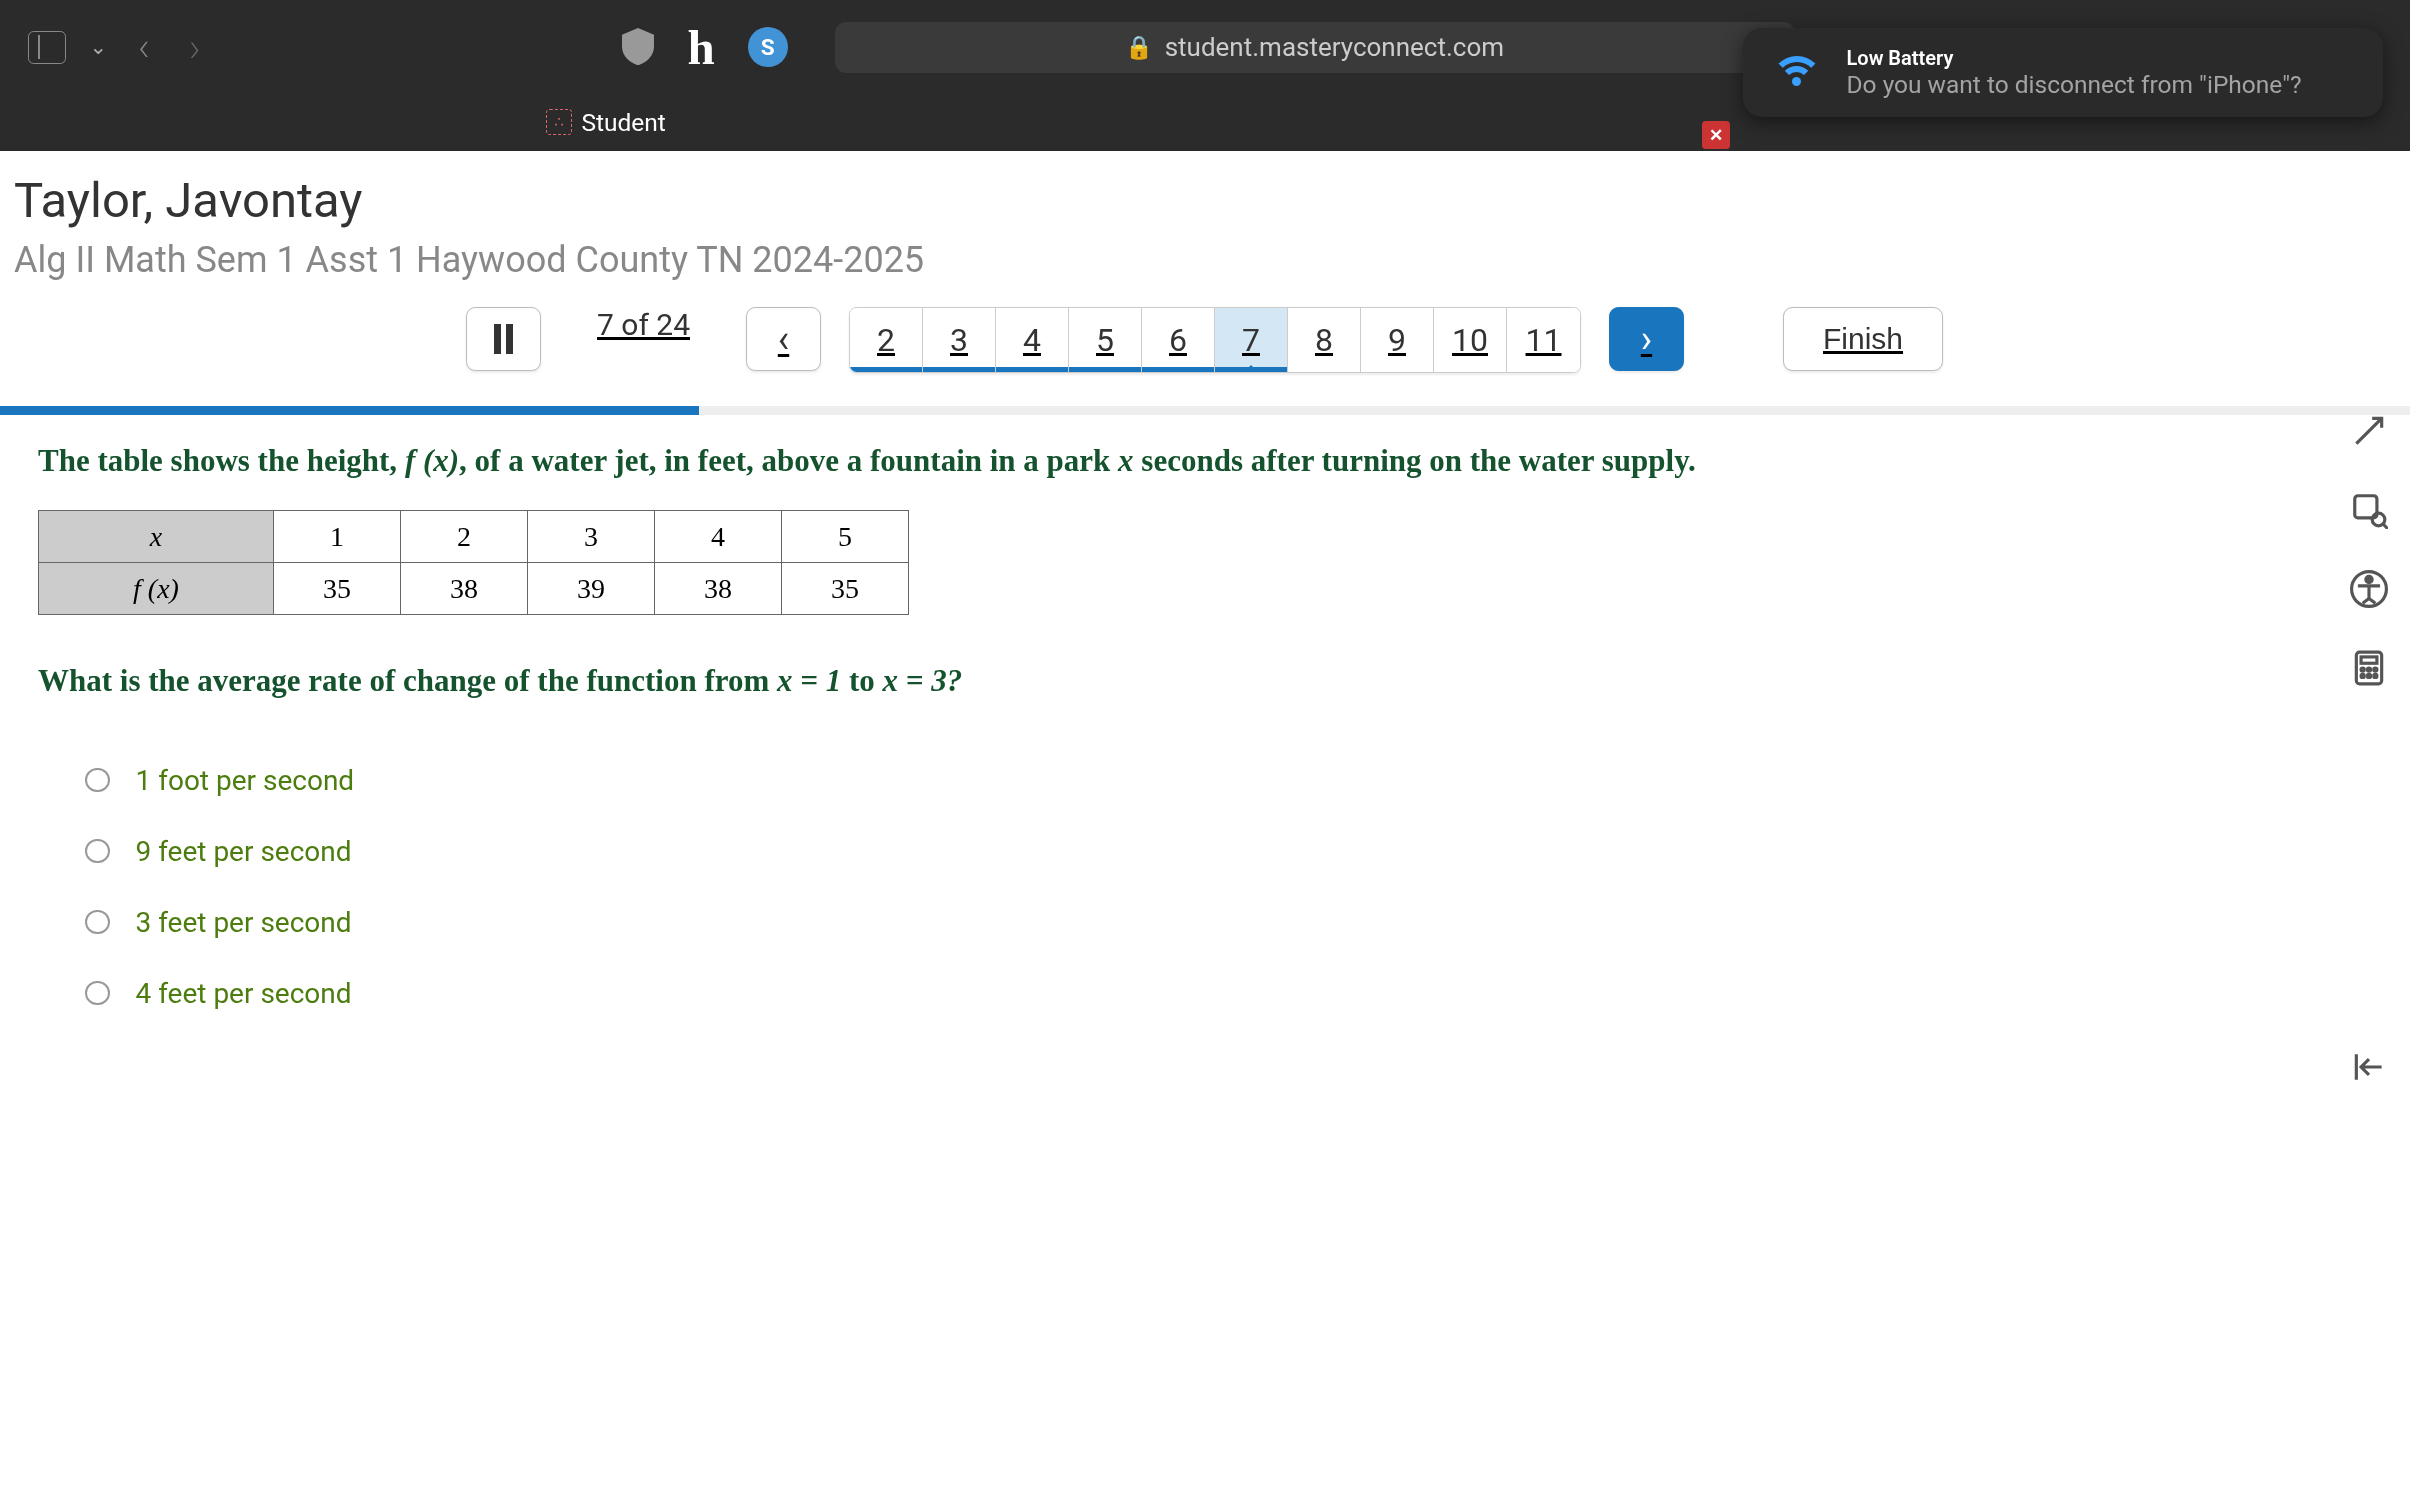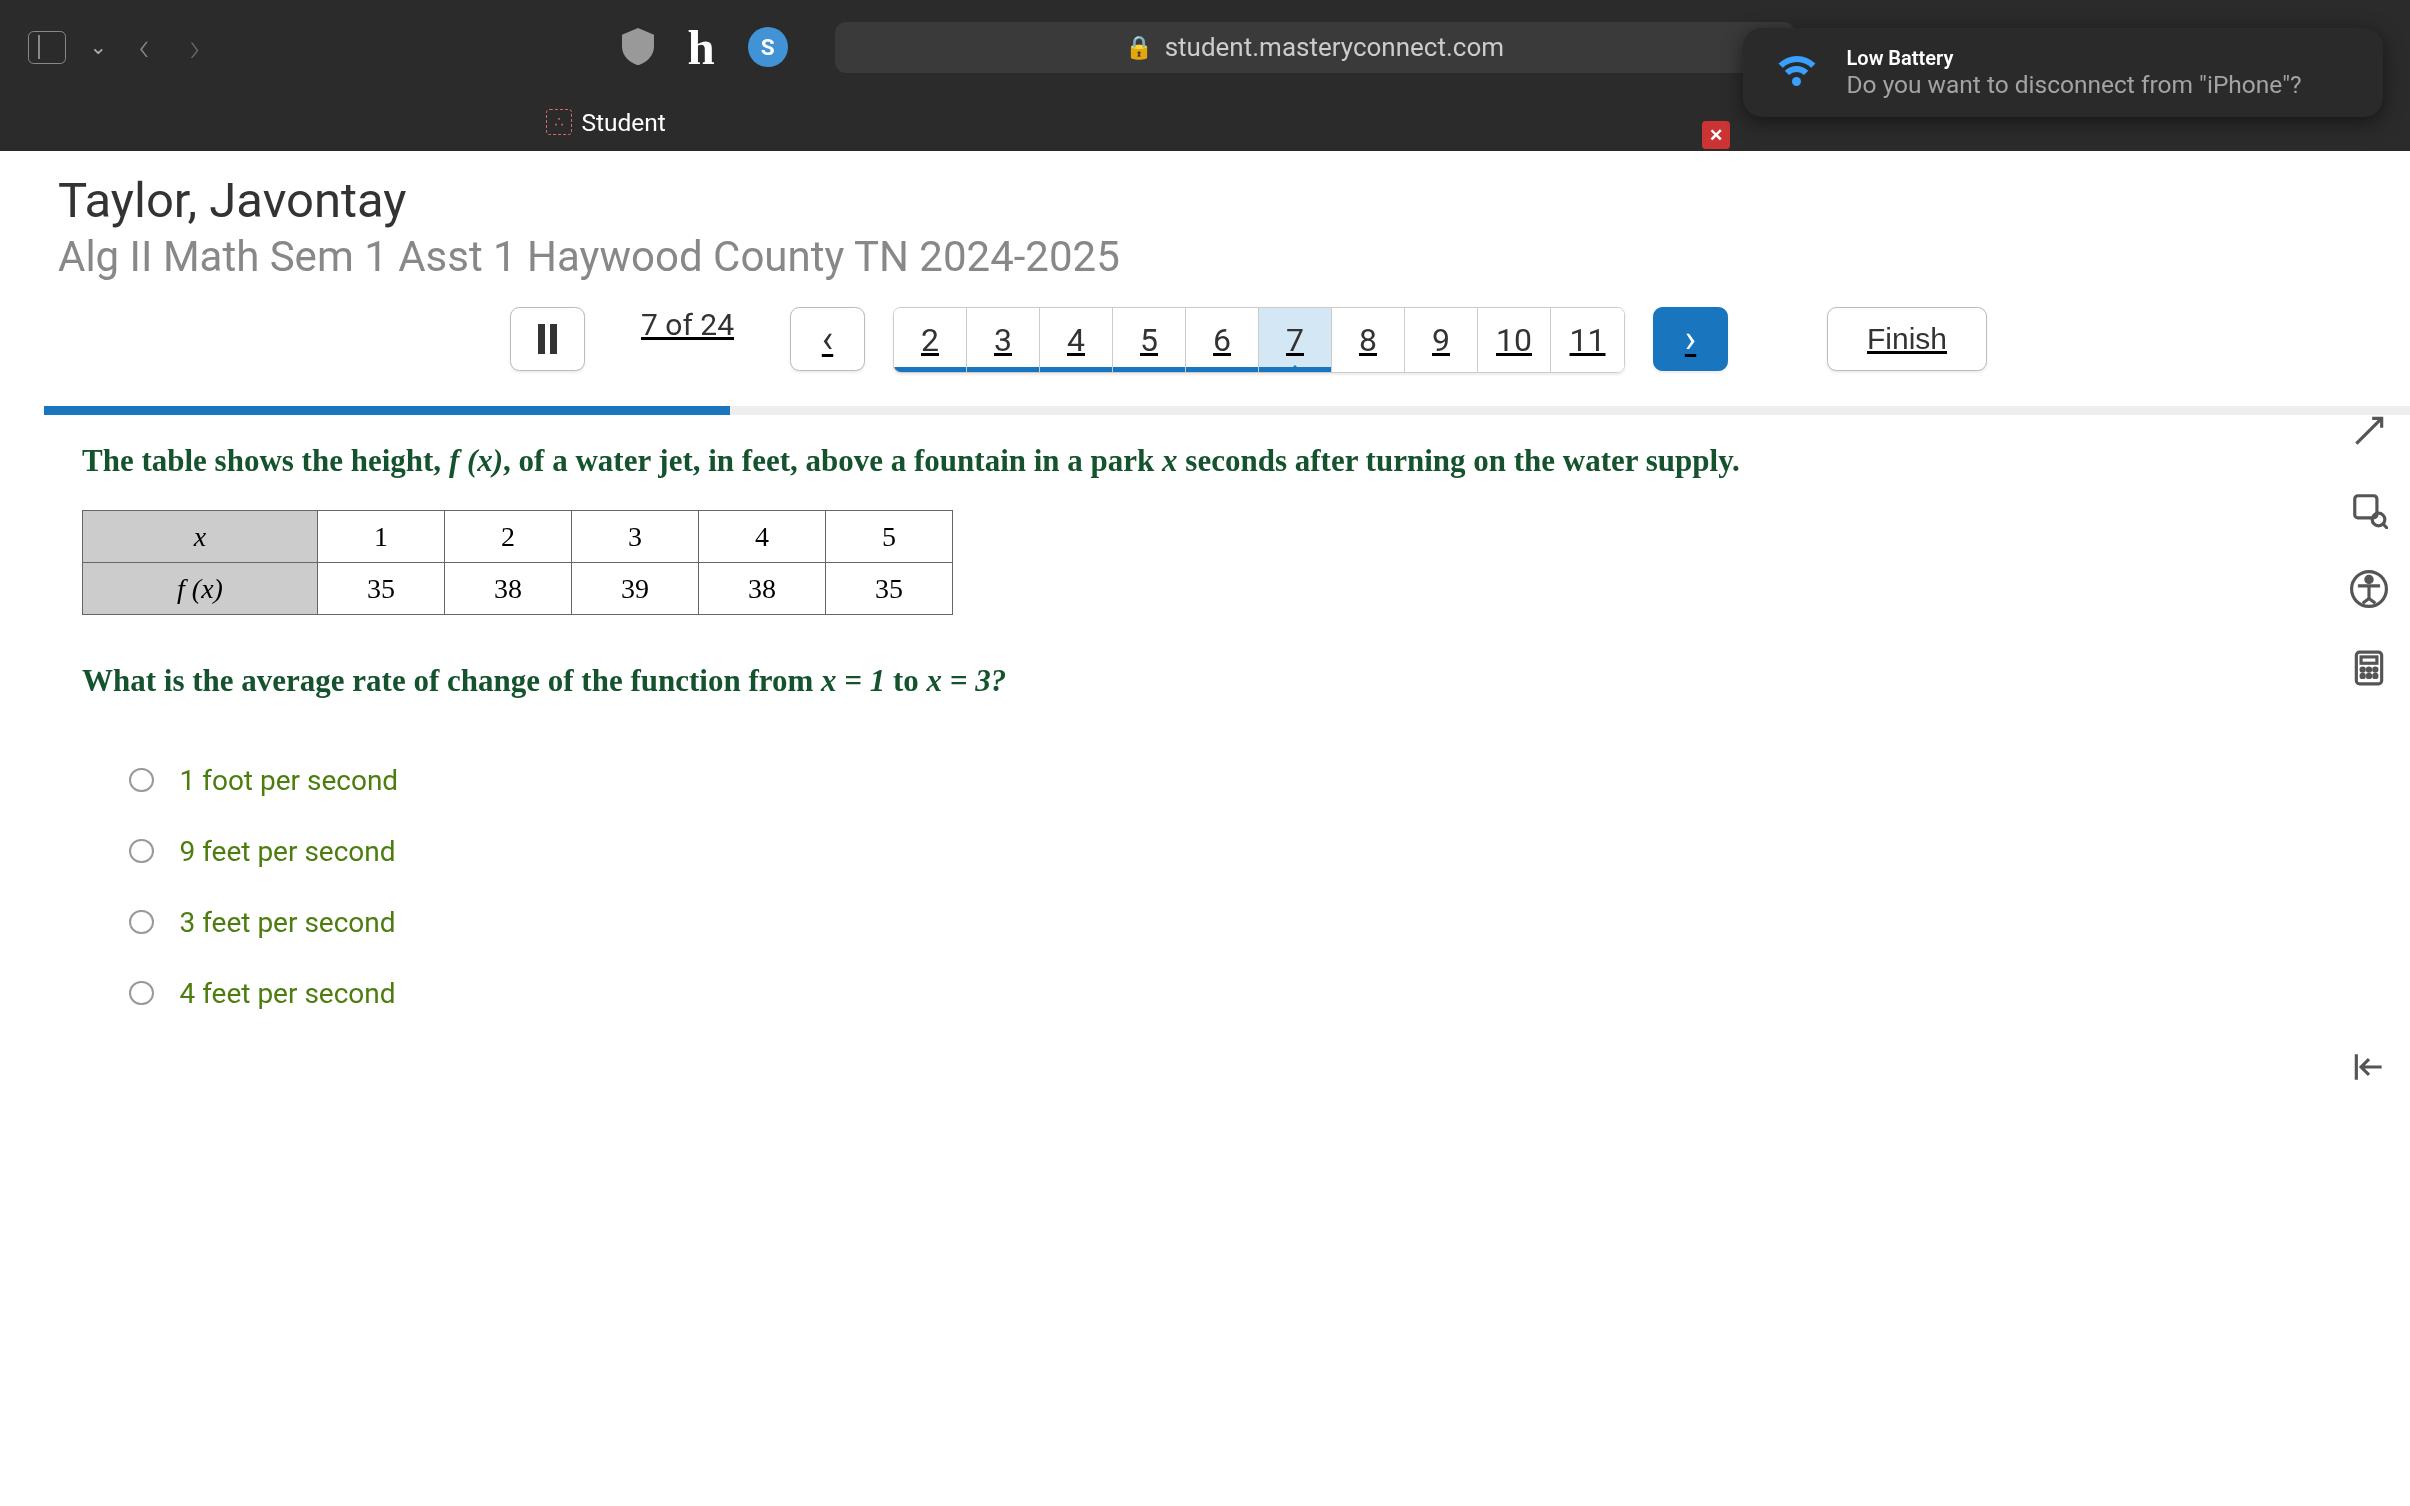--- a/index.html
+++ b/index.html
@@ -32,25 +32,25 @@
   .wifi-arc { position: absolute; border: 6.6px solid transparent; border-top-color: #3aa0ff; border-radius: 50%; }
   .wifi-arc.a1 { width: 52px; height: 52px; top: 9.4px; left: 0; }
   .wifi-arc.a2 { width: 33px; height: 33px; top: 19px; left: 9.4px; }
   .wifi-dot { position: absolute; width: 9.4px; height: 9.4px; background: #3aa0ff; border-radius: 50%; top: 30px; left: 21px; }
   .notif-text { color: #fff; }
   .notif-title { font-size: 20px; font-weight: 600; }
   .notif-body { font-size: 24.5px; color: #a3a3a3; }
   .close-x { position: absolute; left: 1702px; top: 121px; width: 28px; height: 28px; background: #c33; color: #fff; border-radius: 3.8px; display: flex; align-items: center; justify-content: center; font-size: 17px; font-weight: bold; }
   
   
-  .app { position: relative; background: #fff; height: calc(100% - 151px); padding-left: 44px; }
+  .app { position: relative; background: #fff; height: calc(100% - 151px); }
   
   .header { padding: 21px 0 0 14px; }
   .student-name { font-size: 49px; font-weight: 400; color: #333; }
-  .assessment-name { font-size: 42px; color: #888; margin-top: 3px; }
+  .assessment-name { font-size: 36px; color: #888; margin-top: 10px; }
   
   .nav-row { display: flex; align-items: flex-start; gap: 28px; margin-top: 26px; padding-left: 466px; text-decoration: underline; }
   .pause-btn { width: 75px; height: 64px; border: 1.4px solid #bbb; border-radius: 9.4px; background: #fff; display: flex; align-items: center; justify-content: center; gap: 5.6px; box-shadow: 0 1.9px 2.8px rgba(0,0,0,0.08); }
   .pause-btn span { width: 6.6px; height: 30px; background: #333; }
   .counter { font-size: 30px; color: #333; margin: 0 28px; }
   .sq-btn { width: 75px; height: 64px; border: 1.4px solid #bbb; border-radius: 9.4px; background: #fff; display: flex; align-items: center; justify-content: center; font-size: 38px; color: #333; box-shadow: 0 1.9px 2.8px rgba(0,0,0,0.08); }
   .sq-btn.next { background: #1976be; color: #fff; border-color: #1976be; }
   .q-strip { display: flex; border: 1.4px solid #ccc; border-radius: 7.5px; overflow: hidden; box-shadow: 0 1.9px 2.8px rgba(0,0,0,0.08); }
   .q-num { width: 73px; height: 64px; display: flex; align-items: center; justify-content: center; font-size: 32px; color: #333; border-right: 1.4px solid #ccc; background: #fff; position: relative; }
   .q-num:last-child { border-right: none; }

